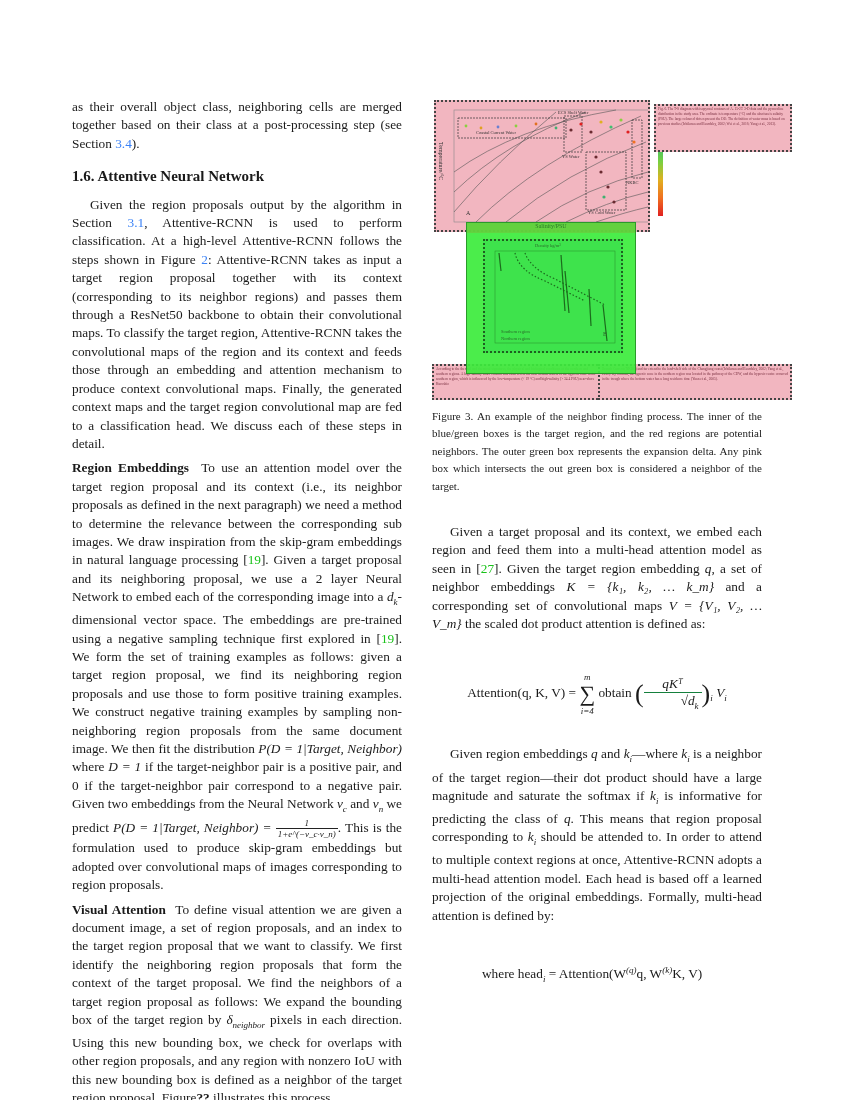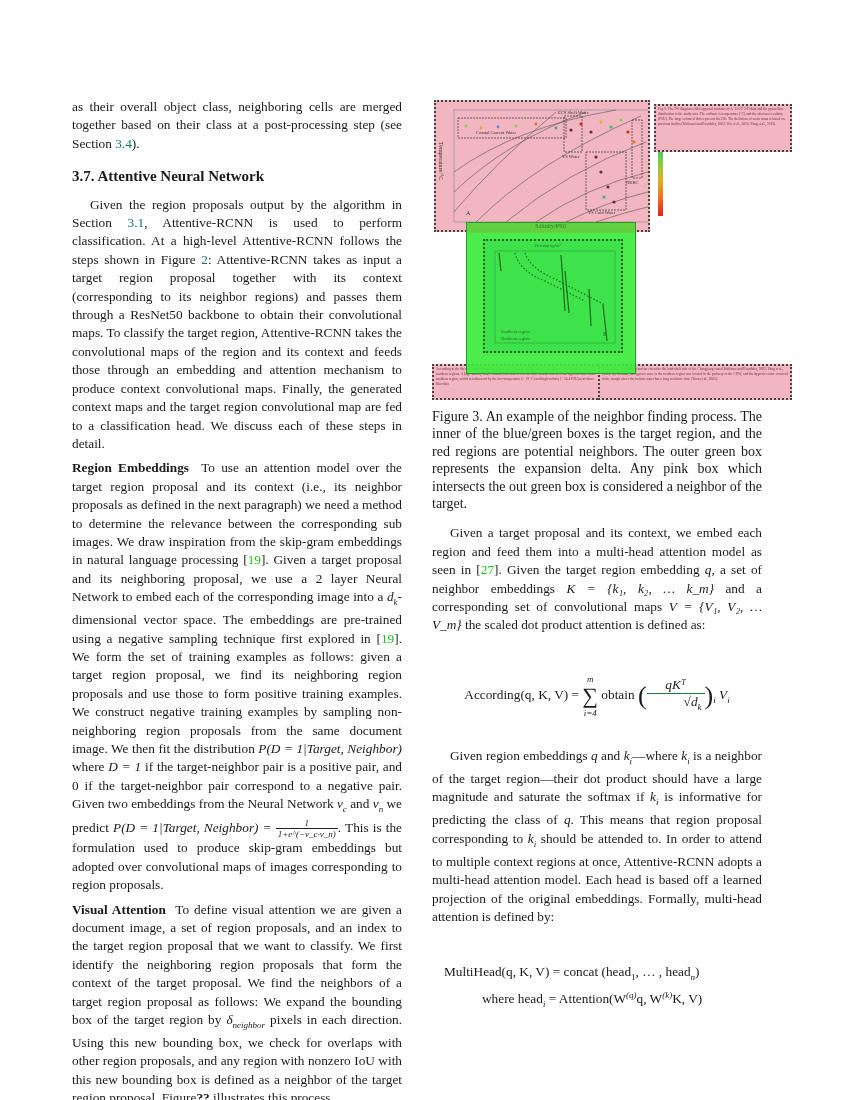--- a/index.html
+++ b/index.html
@@ -5,25 +5,25 @@
   html, body { margin:0; padding:0; background:#ffffff; }
   body { width:850px; height:1100px; position:relative; overflow:hidden;
          font-family:"Liberation Serif", "DejaVu Serif", serif; color:#1a1a1a; }
   .col { position:absolute; width:330px; font-size:13.3px; line-height:18.4px; text-align:justify; hyphens:auto; }
   .col-left { left:72px; top:98px; }
   .col-right { left:432px; top:408px; }
   p { margin:0; }
   .indent { text-indent:18px; }
   .heading { font-weight:bold; font-size:15px; margin:14px 0 10px 0; }
   .runin { font-weight:bold; }
-  .ref-red { color:#0f766e; }
+  .ref-red { color:#3b82f6; }
   .ref-green { color:#19c219; }
   .math { font-style:italic; }
   .gap-s { height:6px; }
-  .caption { font-size:14px; line-height:17.4px; text-align:justify; margin-bottom:12px; }
+  .caption { font-size:11px; line-height:17.4px; text-align:justify; margin-bottom:28px; }
   .eq { text-align:center; font-size:13.3px; margin:38px 0 28px 0; white-space:nowrap; }
   .eq2 { margin:36px 0 24px 0; font-size:13.3px; white-space:nowrap; }
   .eq2 .l1 { padding-left:12px; }
   .eq2 .l2 { padding-left:50px; margin-top:0; }
   sub, sup { font-size:9px; }
   .frac { display:inline-block; vertical-align:middle; text-align:center; font-size:9px; line-height:10px; }
   .frac .num { display:block; border-bottom:1px solid #222; padding:0 2px; }
   .frac .den { display:block; padding:0 2px;font-style:italic; }
   .bigfrac { display:inline-block; vertical-align:middle; text-align:center; line-height:16px; }
   .bigfrac .num { display:block; border-bottom:1px solid #15803d; padding:0 3px; }
@@ -48,21 +48,21 @@
     background:linear-gradient(to bottom,#6a3bd0,#3a8ad0,#38c070,#7ad040,#e0b020,#f07020,#e02020); }
   .mini-label { position:absolute; font-size:4.5px; color:#333; white-space:nowrap; }
   .rot-label { position:absolute; left:8px; top:40px; font-size:6px; color:#333; transform:rotate(90deg); transform-origin:left top; white-space:nowrap; }
 </style>
 </head>
 <body>
 
 <div class="col col-left">
   <p><span>as their overall object class, neighboring cells are merged together based on their class at a post-processing step (see Section </span><a class="ref-red">3.4</a><span>).</span></p>
 
-  <div class="heading">3.7. Attentive Neural Network</div>
+  <div class="heading">1.6. Attentive Neural Network</div>
 
   <p class="indent"><span>Given the region proposals output by the algorithm in Section </span><a class="ref-red">3.1</a><span>, Attentive-RCNN is used to perform classification. At a high-level Attentive-RCNN follows the steps shown in Figure </span><a class="ref-red">2</a><span>: Attentive-RCNN takes as input a target region proposal together with its context (corresponding to its neighbor regions) and passes them through a ResNet50 backbone to obtain their convolutional maps. To classify the target region, Attentive-RCNN takes the convolutional maps of the region and its context and feeds those through an embedding and attention mechanism to produce context convolutional maps. Finally, the generated context maps and the target region convolutional map are fed to a classification head. We discuss each of these steps in detail.</span></p>
 
   <div class="gap-s"></div>
   <p><span class="runin">Region Embeddings</span>&nbsp; <span>To use an attention model over the target region proposal and its context (i.e., its neighbor proposals as defined in the next paragraph) we need a method to determine the relevance between the corresponding sub images. We draw inspiration from the skip-gram embeddings in natural language processing [</span><a class="ref-green">19</a><span>]. Given a target proposal and its neighboring proposal, we use a 2 layer Neural Network to embed each of the corresponding image into a </span><span class="math"><span>d</span><sub>k</sub></span><span>-dimensional vector space. The embeddings are pre-trained using a negative sampling technique first explored in [</span><a class="ref-green">19</a><span>]. We form the set of training examples as follows: given a target region proposal, we find its neighboring region proposals and use those to form positive training examples. We construct negative training examples by sampling non-neighboring region proposals from the same document image. We then fit the distribution </span><span class="math">P(D = 1|Target, Neighbor)</span><span> where </span><span class="math">D = 1</span><span> if the target-neighbor pair is a positive pair, and 0 if the target-neighbor pair correspond to a negative pair. Given two embeddings from the Neural Network </span><span class="math"><span>v</span><sub>c</sub></span><span> and </span><span class="math"><span>v</span><sub>n</sub></span><span> we predict </span><span class="math">P(D = 1|Target, Neighbor) = </span><span class="frac math"><span class="num">1</span><span class="den">1+e^(−v_c·v_n)</span></span><span>. This is the formulation used to produce skip-gram embeddings but adopted over convolutional maps of images corresponding to region proposals.</span></p>
 
   <div class="gap-s"></div>
   <p><span class="runin">Visual Attention</span>&nbsp; <span>To define visual attention we are given a document image, a set of region proposals, and an index to the target region proposal that we want to classify. We first identify the neighboring region proposals that form the context of the target proposal. We find the neighbors of a target region proposal as follows: We expand the bounding box of the target region by </span><span class="math"><span>δ</span><sub>neighbor</sub></span><span> pixels in each direction. Using this new bounding box, we check for overlaps with other region proposals, and any region with nonzero IoU with this new bounding box is defined as a neighbor of the target region proposal. Figure</span><b>??</b><span> illustrates this process.</span></p>
 </div>
 
@@ -142,27 +142,26 @@
     </div>
   </div>
 </div>
 
 <div class="col col-right">
   <p class="caption">Figure 3. An example of the neighbor finding process. The inner of the blue/green boxes is the target region, and the red regions are potential neighbors. The outer green box represents the expansion delta. Any pink box which intersects the out green box is considered a neighbor of the target.</p>
 
   <p class="indent"><span>Given a target proposal and its context, we embed each region and feed them into a multi-head attention model as seen in [</span><a class="ref-green">27</a><span>]. Given the target region embedding </span><span class="math">q</span><span>, a set of neighbor embeddings </span><span class="math">K = {k₁, k₂, … k_m}</span><span> and a corresponding set of convolutional maps </span><span class="math">V = {V₁, V₂, … V_m}</span><span> the scaled dot product attention is defined as:</span></p>
 
   <div class="eq">
-    <span>According(q, K, V) =</span>
+    <span>Attention(q, K, V) =</span>
     <span class="sum"><span class="top">m</span><span class="sig">∑</span><span class="bot">i=4</span></span>
     <span>obtain</span>
     <span class="paren">(</span><span class="bigfrac math"><span class="num">qKᵀ</span><span class="den"><span>√d</span><sub>k</sub></span></span><span class="paren">)</span><sub class="math">i</sub>
     <span class="math">V</span><sub class="math">i</sub>
   </div>
 
   <p class="indent"><span>Given region embeddings </span><span class="math">q</span><span> and </span><span class="math"><span>k</span><sub>i</sub></span><span>—where </span><span class="math"><span>k</span><sub>i</sub></span><span> is a neighbor of the target region—their dot product should have a large magnitude and saturate the softmax if </span><span class="math"><span>k</span><sub>i</sub></span><span> is informative for predicting the class of </span><span class="math">q</span><span>. This means that region proposal corresponding to </span><span class="math"><span>k</span><sub>i</sub></span><span> should be attended to. In order to attend to multiple context regions at once, Attentive-RCNN adopts a multi-head attention model. Each head is based off a learned projection of the original embeddings. Formally, multi-head attention is defined by:</span></p>
 
   <div class="eq2">
-    <div class="l1"><span>MultiHead(q, K, V) = concat (head</span><sub>1</sub><span>, … , head</span><sub class="math">n</sub><span>)</span></div>
     <div class="l2"><span>where head</span><sub class="math">i</sub><span> = Attention(W</span><sup class="math">(q)</sup><span>q, W</span><sup class="math">(k)</sup><span>K, V)</span></div>
   </div>
 
 </div>
 
 </body></html>

